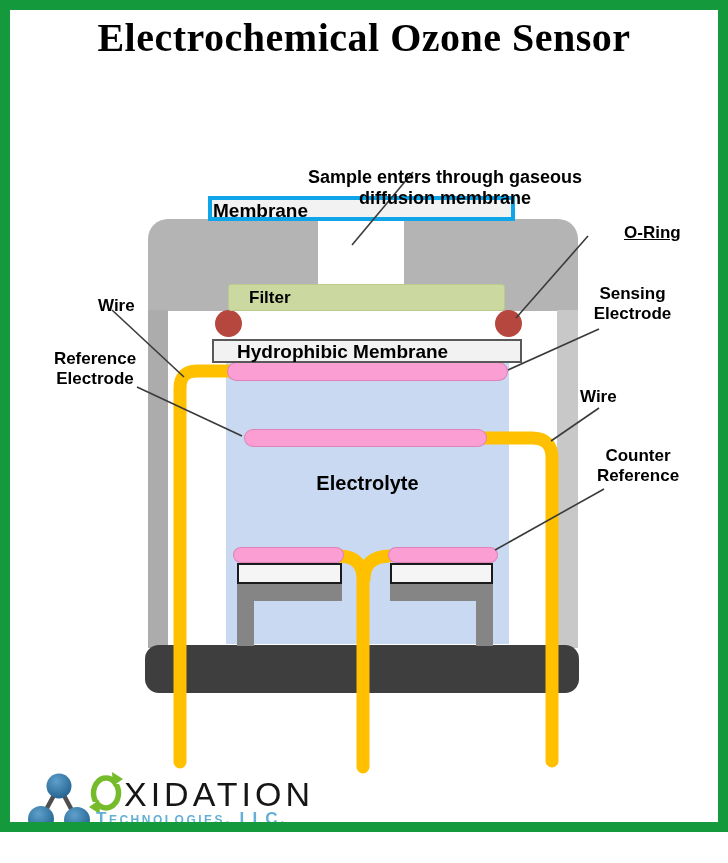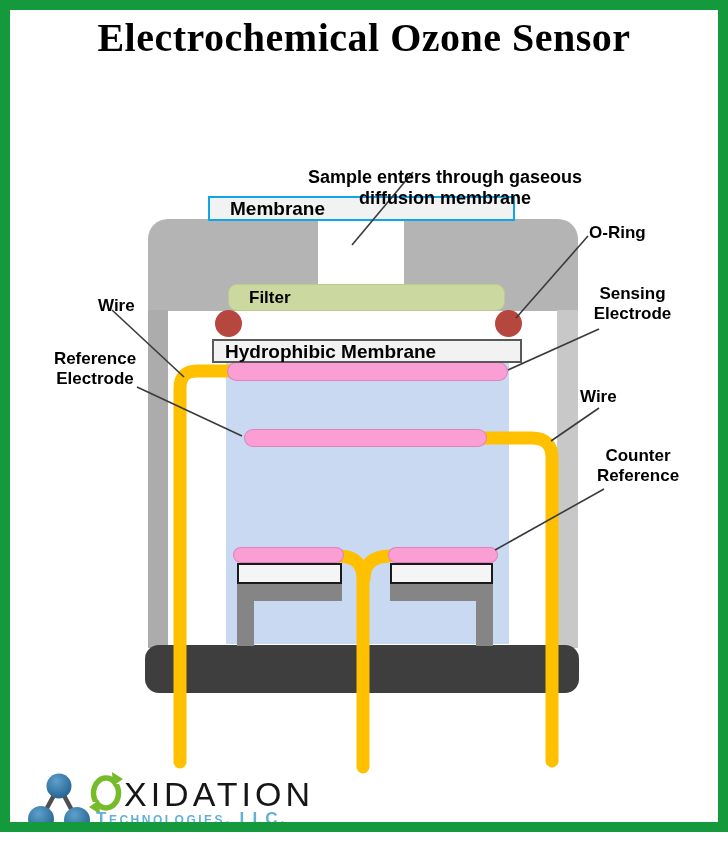--- a/index.html
+++ b/index.html
@@ -28,53 +28,53 @@
   .wall-left  { left:148px; top:310px; width:20px; height:338px; background:#ACACAC; z-index:1; }
   .wall-right { left:557px; top:310px; width:21px; height:338px; background:#C8C8C8; z-index:1; }
   .electrolyte { left:226px; top:363px; width:283px; height:281px;
     background:var(--c-electrolyte_blue,#C9D9F1); z-index:1; }
   .base { left:145px; top:645px; width:434px; height:48px;
     background:var(--c-base_dark,#3E3E3E); border-radius:14px; z-index:2; }
   .wires { position:absolute; left:0; top:0; width:728px; height:863px; z-index:3; pointer-events:none; }
   .leaders { position:absolute; left:0; top:0; width:728px; height:863px; z-index:5; pointer-events:none; }
   
   .membrane-box { left:208px; top:196px; width:307px; height:25px; background:#F2F2F2;
-    border:2px solid #0ea5e9; z-index:4; font-weight:bold; font-size:19px;
-    line-height:22px; padding-left:20px; box-sizing:border-box; }
+    border:4px solid #0ea5e9; z-index:4; font-weight:bold; font-size:19px;
+    line-height:22px; padding-left:1px; box-sizing:border-box; }
   .filter-bar { left:228px; top:284px; width:277px; height:27px;
-    background:var(--c-filter_green,#CBD8A0); border:1px solid #BCCA8E; border-radius:9px;
+    background:var(--c-filter_green,#CBD8A0); border:1px solid #BCCA8E; border-radius:3px;
     z-index:4; font-weight:bold; font-size:17px; line-height:25px; padding-left:20px;
     box-sizing:border-box; }
   .o-ring { width:27px; height:27px; border-radius:50%;
     background:var(--c-o_ring_red,#B6473E); z-index:4; }
   .o-ring.left  { left:215px; top:310px; }
   .o-ring.right { left:495px; top:310px; }
   .hydro-box { left:212px; top:339px; width:310px; height:24px; background:#F2F2F2;
     border:2px solid #595959; z-index:4; font-weight:bold; font-size:19px;
-    line-height:21px; padding-left:11px; box-sizing:border-box; }
+    line-height:21px; padding-left:23px; box-sizing:border-box; }
   .electrode { background:var(--c-electrode_pink,#FB9ED3);
     border:1px solid rgba(170,80,140,0.35); box-sizing:border-box; z-index:4; }
   .sensing-bar   { left:227px; top:362px; width:281px; height:19px; border-radius:10px; }
   .reference-bar { left:244px; top:429px; width:243px; height:18px; border-radius:9px; }
   .counter-bar-l { left:233px; top:547px; width:111px; height:16px; border-radius:8px; }
   .counter-bar-r { left:388px; top:547px; width:110px; height:16px; border-radius:8px; }
   .support-box { background:#F5F5F5; border:2px solid #1A1A1A; box-sizing:border-box; z-index:4; }
   .support-box.l { left:237px; top:563px; width:105px; height:21px; }
   .support-box.r { left:390px; top:563px; width:103px; height:21px; }
   .stand { background:#858585; z-index:4; }
   .stand-bar-l { left:237px; top:584px; width:105px; height:17px; }
   .stand-bar-r { left:390px; top:584px; width:103px; height:17px; }
   .stand-leg-l { left:237px; top:601px; width:17px; height:45px; }
   .stand-leg-r { left:476px; top:601px; width:17px; height:45px; }
   .electrolyte-lbl { left:226px; top:473px; width:283px; text-align:center; font-size:20px; }
   
   .sample-note { left:280px; top:127px; width:330px; text-align:center; font-size:18px; line-height:21px;margin-top:40px; }
   .wire-l-lbl { left:98px;  top:296px; }
   .reference-lbl { left:47px; top:349px; width:96px; text-align:center; }
-  .o-ring-lbl { left:589px; top:223px; }
+  .o-ring-lbl { left:624px; top:223px;text-decoration:underline; }
   .sensing-lbl { left:585px; top:284px; width:95px; text-align:center; }
   .wire-r-lbl { left:580px; top:387px; }
   .counter-lbl { left:590px; top:446px; width:96px; text-align:center; }
   
   .logo-molecule { left:26px; top:772px; z-index:5; }
   .logo-o { left:88px; top:771px; z-index:5; }
   .logo-brand { left:124px; top:776px; z-index:5; font-size:34px; letter-spacing:4px;
     color:#161616; font-weight:normal; line-height:36px; }
   .logo-sub { left:96px; top:809px; z-index:5; font-size:17px; letter-spacing:2.5px;
     font-variant:small-caps; color:var(--c-logo_blue,#64AFD6); line-height:20px; }
@@ -113,20 +113,21 @@
   <div class="abs o-ring right"></div>
   <div class="abs filter-bar">
     <span>Filter</span>
   </div>
   <div class="abs membrane-box">
     <span>Membrane</span>
   </div>
   <div class="abs hydro-box">
     <span>Hydrophibic Membrane</span>
   </div>
+  <div class="lbl electrolyte-lbl">Electrolyte</div>
 
   <svg class="leaders" viewBox="0 0 728 863">
     <line x1="413" y1="172" x2="352" y2="245" stroke="#3A3A3A" stroke-width="1.6"></line>
     <line x1="588" y1="236" x2="516" y2="318" stroke="#3A3A3A" stroke-width="1.6"></line>
     <line x1="112" y1="310" x2="184" y2="377" stroke="#3A3A3A" stroke-width="1.6"></line>
     <line x1="599" y1="329" x2="508" y2="370" stroke="#3A3A3A" stroke-width="1.6"></line>
     <line x1="137" y1="387" x2="242" y2="436" stroke="#3A3A3A" stroke-width="1.6"></line>
     <line x1="599" y1="408" x2="551" y2="441" stroke="#3A3A3A" stroke-width="1.6"></line>
     <line x1="604" y1="489" x2="495" y2="550" stroke="#3A3A3A" stroke-width="1.6"></line>
   </svg>

